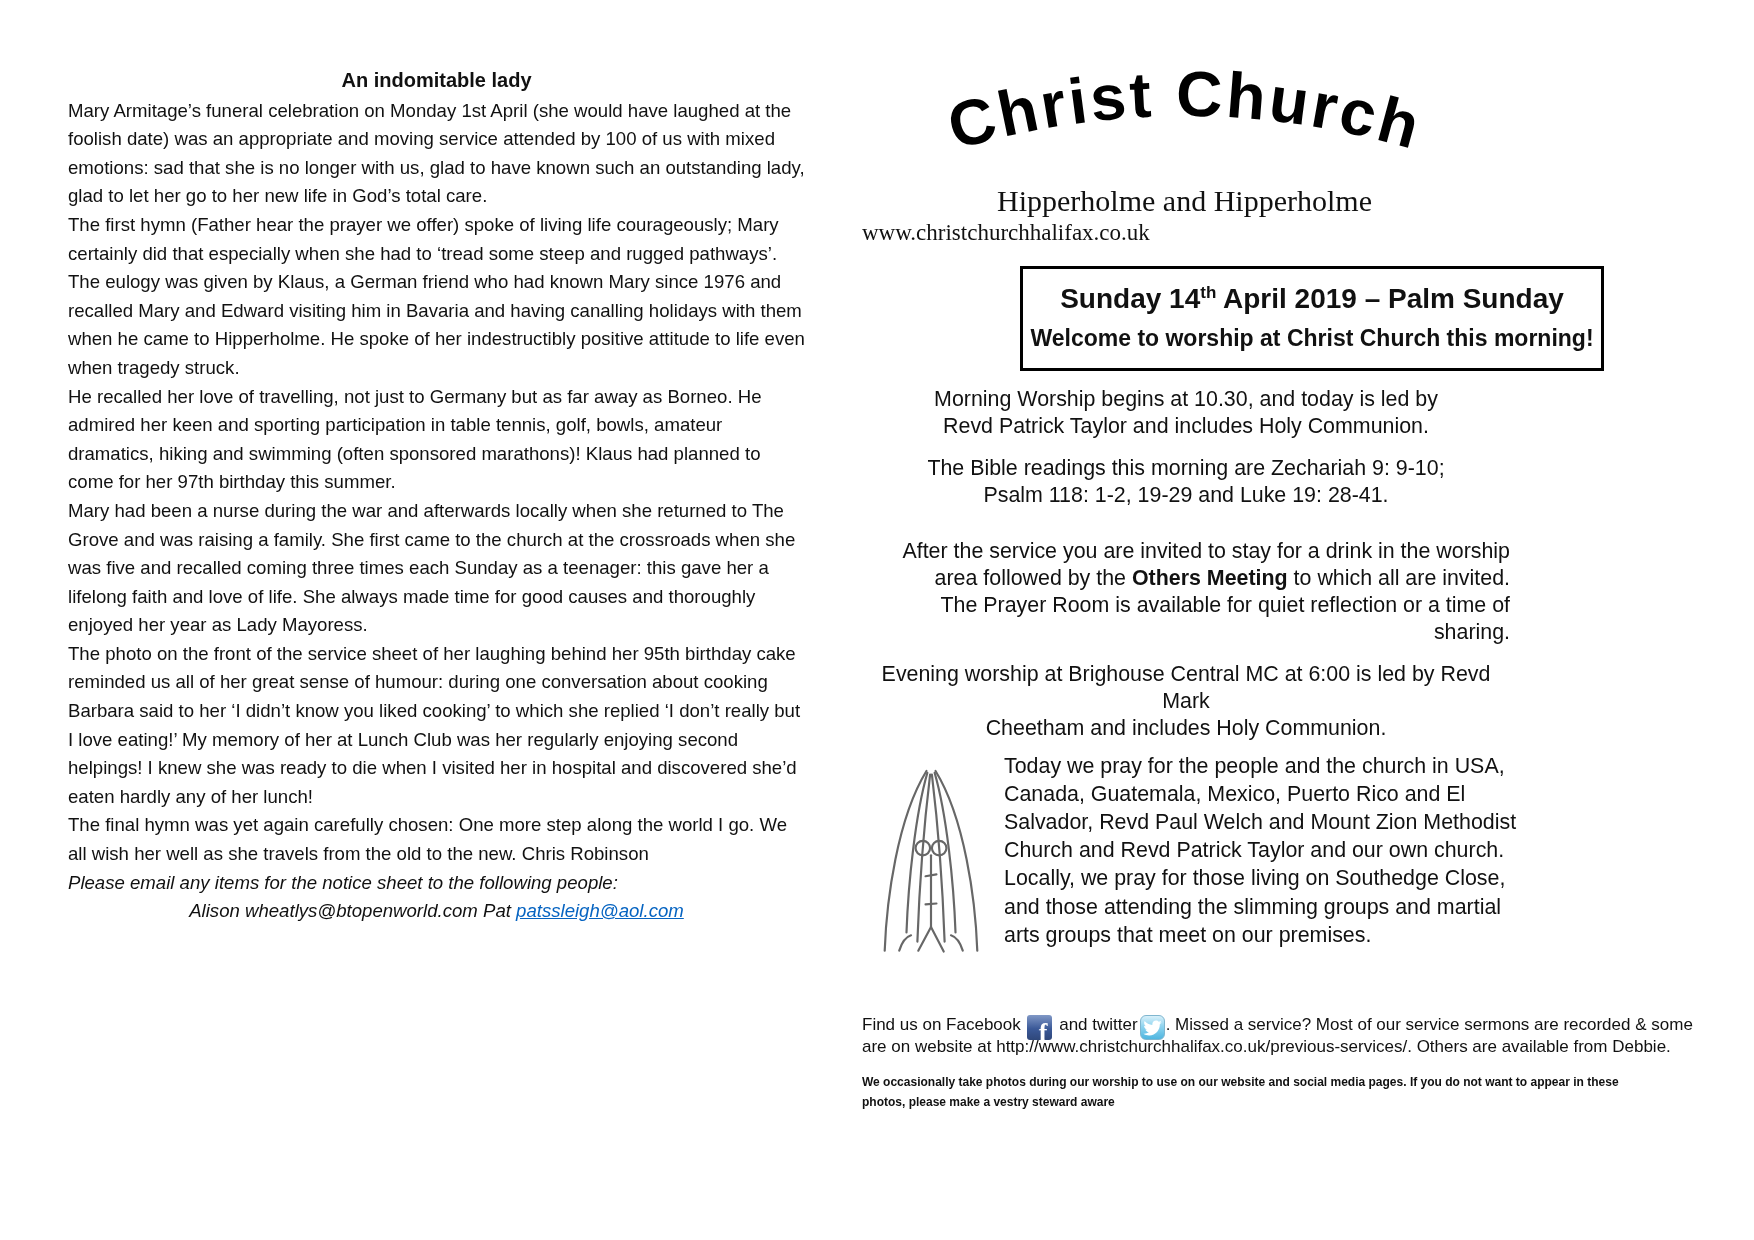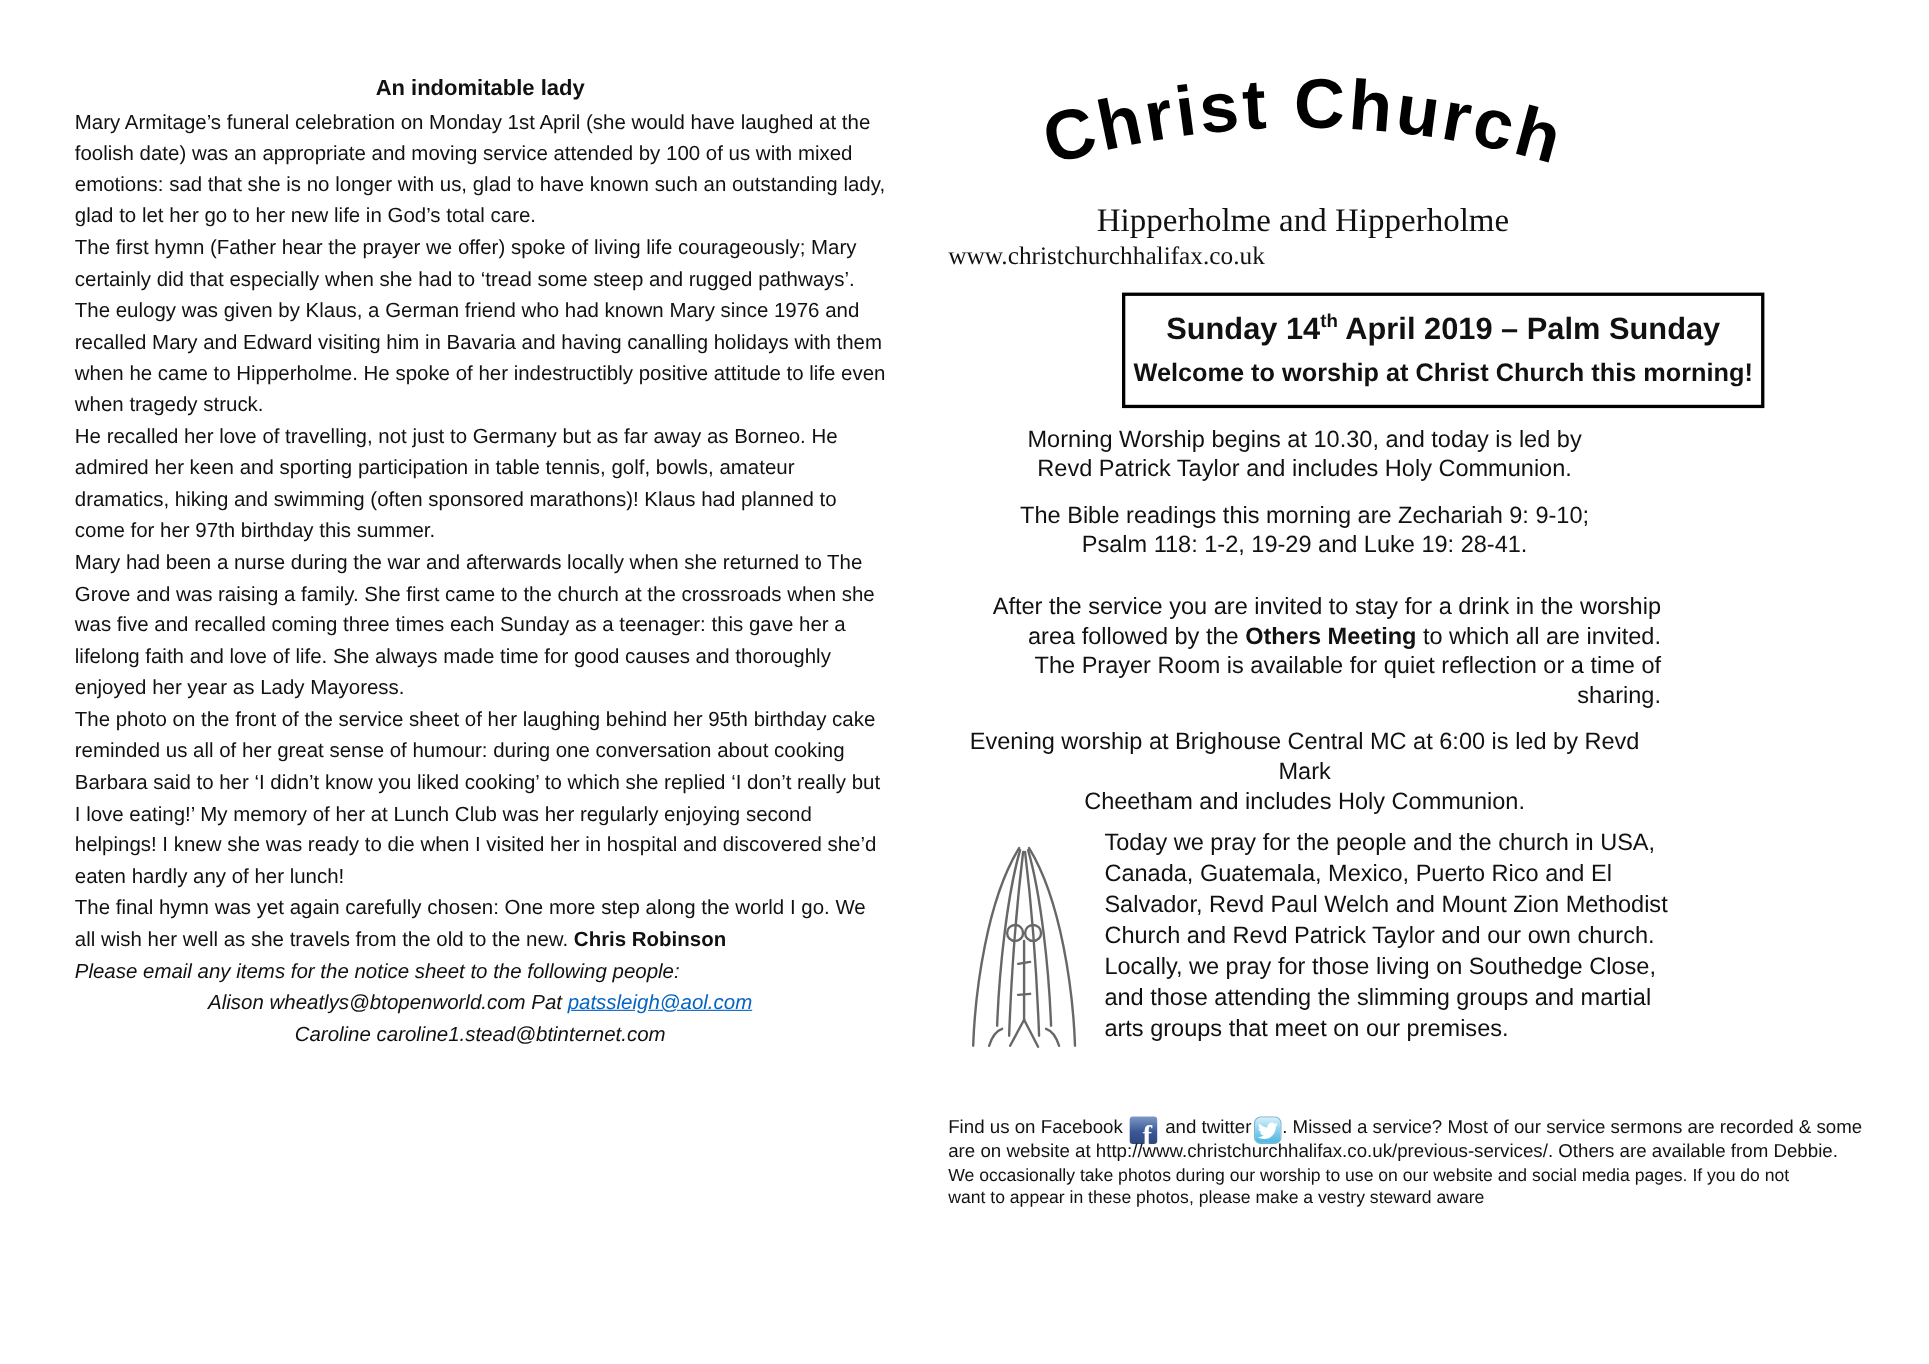--- a/index.html
+++ b/index.html
@@ -6,21 +6,21 @@
   .page {
     position:relative; width:1754px; height:1240px; background:#ffffff;
     font-family:"Liberation Sans", sans-serif; color:#111111; overflow:hidden;
   }
 
   
   .left-col { position:absolute; left:68px; top:66px; width:737px;
               font-size:18.6px; line-height:28.6px; }
   .article-title { text-align:center; font-weight:bold; font-size:20px; margin:0 0 2px 0; }
   .left-col p { margin:0; }
-  .sig { font-weight:bold; }
+  .sig { font-weight:normal; }
   .email-note { font-style:italic; }
   .email-line { font-style:italic; text-align:center; }
   a.email-link { color:#0563c1; text-decoration:underline; font-style:italic; cursor:pointer; }
 
   
   .right-col { position:absolute; left:862px; top:56px; width:842px; }
   .logo-wrap { width:645px; }
   svg.logo { display:block; margin:0 auto; }
   .subtitle { font-family:"Liberation Serif", serif; font-size:30px; text-align:center;
               width:645px; margin-top:-4px; }
@@ -36,21 +36,21 @@
   .notice { width:648px; text-align:center; font-size:21.4px; line-height:27px; margin-top:15px; }
   .notice .line { display:block; }
   .notice b { font-weight:bold; }
   .notice.big-gap { margin-top:29px;text-align:right; }
 
   .prayer-row { display:flex; align-items:flex-start; margin-top:10px; }
   .hands { flex:0 0 auto; margin:8px 14px 0 10px; }
   .prayer-text { font-size:21.4px; line-height:28.2px; width:528px; text-align:left; }
 
   .footer { font-size:17px; line-height:22.5px; width:838px; margin-top:56px; }
-  .photos-note { font-size:16px; line-height:20.5px; width:792px; margin-top:1px; }
+  .photos-note { font-size:12px; line-height:20.5px; width:792px; margin-top:13px;font-weight:bold; }
 
   .fb-icon { display:inline-flex; width:25px; height:25px; border-radius:3px;
              background:linear-gradient(#8098c6 0%, #3b5998 55%, #2f477a 100%);
              vertical-align:middle; justify-content:center; overflow:hidden;
              margin:0 2px -4px 2px; }
   .fb-f { color:#fff; font-weight:bold; font-family:"Liberation Serif", serif;
           font-size:26px; line-height:1; margin-top:5px; margin-left:6px; }
   .tw-icon { display:inline-block; width:25px; height:25px; border-radius:6px;
              background:linear-gradient(#d8f0fa 0%, #8fd4ef 45%, #4fb6e0 100%);
              border:1px solid #7fb6cf; box-sizing:border-box;
@@ -64,21 +64,20 @@
   <div class="left-col">
     <div class="article-title">An indomitable lady</div>
     <p>Mary Armitage’s funeral celebration on Monday 1st April (she would have laughed at the foolish date) was an appropriate and moving service attended by 100 of us with mixed emotions: sad that she is no longer with us, glad to have known such an outstanding lady, glad to let her go to her new life in God’s total care.</p>
     <p>The first hymn (Father hear the prayer we offer) spoke of living life courageously; Mary certainly did that especially when she had to ‘tread some steep and rugged pathways’.  The eulogy was given by Klaus, a German friend who had known Mary since 1976 and recalled Mary and Edward visiting him in Bavaria and having canalling holidays with them when he came to Hipperholme.  He spoke of her indestructibly positive attitude to life even when tragedy struck.</p>
     <p>He recalled her love of travelling, not just to Germany but as far away as Borneo.  He admired her keen and sporting participation in table tennis, golf, bowls, amateur dramatics, hiking and swimming (often sponsored marathons)! Klaus had planned to come for her 97th birthday this summer.</p>
     <p>Mary had been a nurse during the war and afterwards locally when she returned to The Grove and was raising a family.  She first came to the church at the crossroads when she was five and recalled coming three times each Sunday as a teenager: this gave her a lifelong faith and love of life. She always made time for good causes and thoroughly enjoyed her year as Lady Mayoress.</p>
     <p>The photo on the front of the service sheet of her laughing behind her 95th birthday cake reminded us all of her great sense of humour: during one conversation about cooking Barbara said to her ‘I didn’t know you liked cooking’ to which she replied ‘I don’t really but I love eating!’  My memory of her at Lunch Club was her regularly enjoying second helpings!  I knew she was ready to die when I visited her in hospital and discovered she’d eaten hardly any of her lunch!</p>
     <p><span>The final hymn was yet again carefully chosen: One more step along the world I go.  We all wish her well as she travels from the old to the new. </span><span class="sig">Chris Robinson</span></p>
     <p class="email-note">Please email any items for the notice sheet to the following people:</p>
     <p class="email-line"><span>Alison wheatlys@btopenworld.com  Pat </span><a class="email-link" href="#">patssleigh@aol.com</a></p>
-    <p class="email-line">Caroline caroline1.stead@btinternet.com</p>
   </div>
 
   <div class="right-col">
 
     <div class="logo-wrap">
       <svg class="logo" width="620" height="132" viewBox="0 0 620 132" xmlns="http://www.w3.org/2000/svg">
         <defs>
           <path id="arc" d="M 20 114 Q 310 6 600 114" fill="none"></path>
         </defs>
         <text font-size="64" font-weight="bold" font-family="Liberation Sans, sans-serif" letter-spacing="3" fill="#000000">

